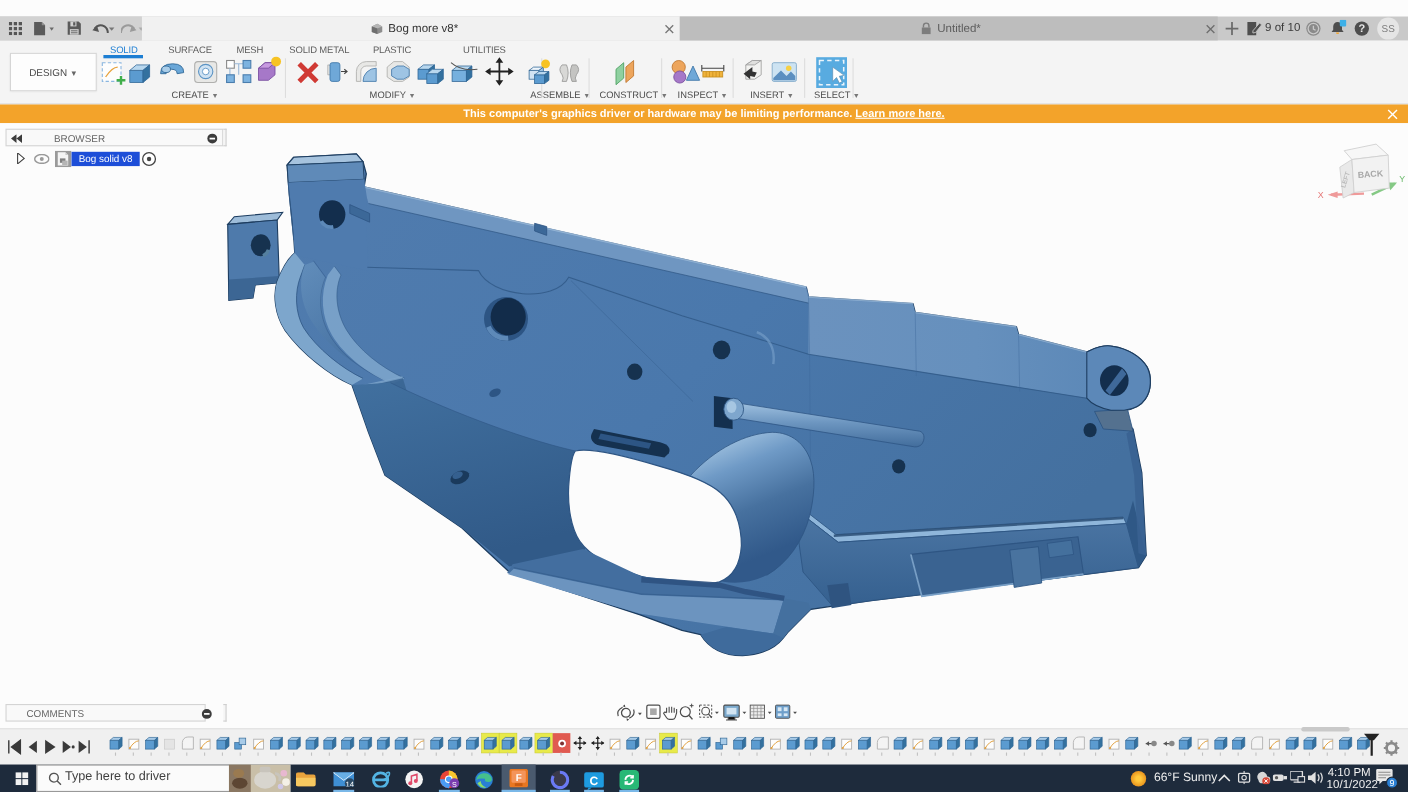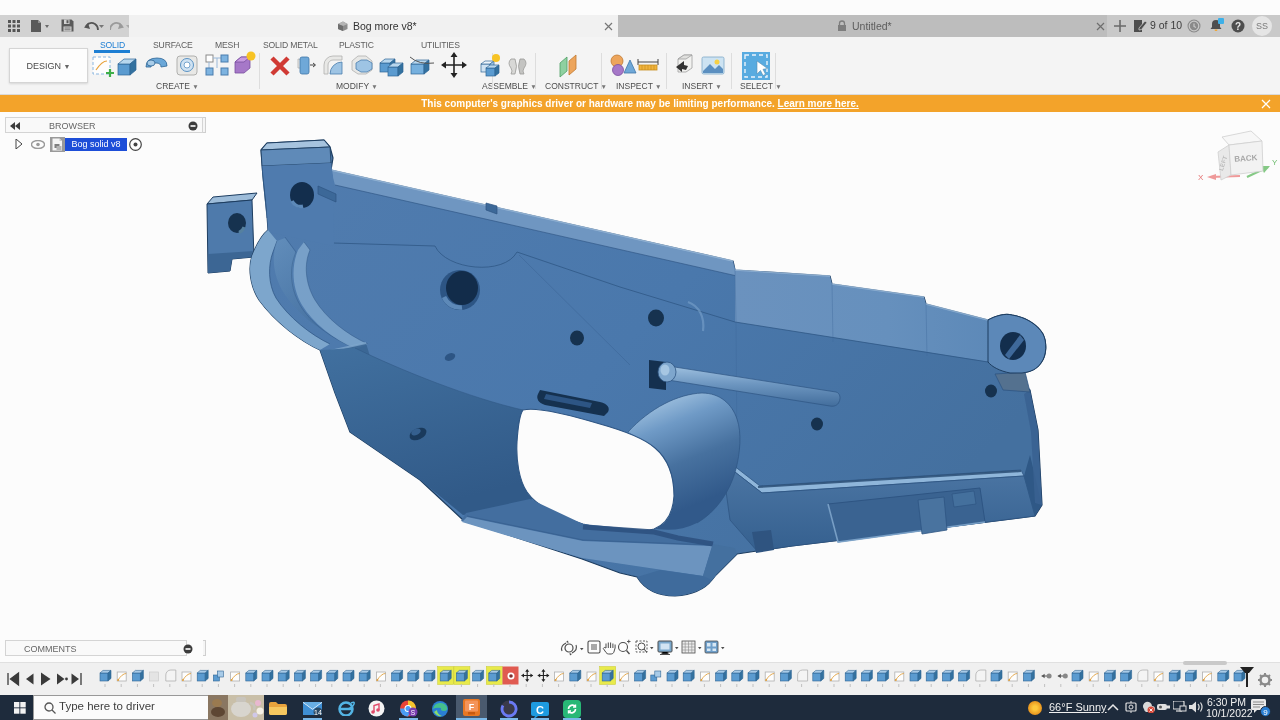--- a/index.html
+++ b/index.html
@@ -765,21 +765,21 @@
       <div class="abs" style="left:303px;top:23px;width:19px;height:2px;background:#7ab8e8;"></div>
       <svg class="abs" style="left:1027px;top:5px" width="16" height="16">
         <defs>
           <radialGradient id="sun">
             <stop offset="0.3" stop-color="#ffc83c"></stop>
             <stop offset="1" stop-color="#e8941e"></stop>
           </radialGradient>
         </defs>
         <circle cx="8" cy="8" r="7" fill="url(#sun)"></circle>
       </svg>
-      <span class="abs" style="left:1049px;top:6px;font-size:11px;color:#f0f0f0;text-decoration:underline;">66°F Sunny</span>
+      <span class="abs" style="left:1049px;top:6px;font-size:11px;color:#f0f0f0;">66°F Sunny</span>
       <svg class="abs" style="left:1107px;top:8px" width="12" height="8">
         <path d="M1 7 L6 2 L11 7" fill="none" stroke="#e8e8e8" stroke-width="1.5"></path>
       </svg>
       <svg class="abs" style="left:1125px;top:6px" width="13" height="12">
         <rect x="1" y="2" width="10" height="8" rx="1" fill="none" stroke="#e0e0e0" stroke-width="1.2"></rect>
         <circle cx="6" cy="6" r="2" fill="none" stroke="#e0e0e0" stroke-width="1"></circle>
         <path d="M6 0 v2 M6 10 v2" stroke="#e0e0e0" stroke-width="1"></path>
       </svg>
       <svg class="abs" style="left:1141px;top:6px" width="14" height="12">
         <path d="M3 8 a4.5 4.5 0 1 1 8 -3 a3 3 0 0 1 0 6 h-6 a3.5 3.5 0 0 1 -2 -3 Z" fill="#d8d8d8"></path>
@@ -793,21 +793,21 @@
       </svg>
       <svg class="abs" style="left:1173px;top:6px" width="14" height="11">
         <rect x="0" y="0" width="11" height="8" rx="1" fill="none" stroke="#e0e0e0" stroke-width="1.2"></rect>
         <path d="M3 10 h6" stroke="#e0e0e0" stroke-width="1.2"></path>
         <rect x="7" y="5" width="6" height="5" fill="#1e2b3c" stroke="#e0e0e0" stroke-width="1"></rect>
       </svg>
       <svg class="abs" style="left:1189px;top:6px" width="14" height="12">
         <path d="M0 4 h3 l4 -3.5 v11 L3 8 H0 Z" fill="#e0e0e0"></path>
         <path d="M9 3 a5 5 0 0 1 0 6 M11.5 1.5 a8 8 0 0 1 0 9" fill="none" stroke="#e0e0e0" stroke-width="1.2"></path>
       </svg>
-      <span class="abs" style="left:1207px;top:1px;font-size:10.5px;color:#f0f0f0;">6:30 PM</span>
+      <span class="abs" style="left:1207px;top:1px;font-size:10.5px;color:#f0f0f0;">4:10 PM</span>
       <span class="abs" style="left:1206px;top:12px;font-size:10.5px;color:#f0f0f0;">10/1/2022</span>
       <svg class="abs" style="left:1251px;top:4px" width="20" height="18">
         <rect x="0" y="0" width="15" height="11" rx="1.5" fill="#e8e8e8"></rect>
         <path d="M2 3 h11 M2 5.5 h11 M2 8 h7" stroke="#8a8a8a" stroke-width="1"></path>
         <path d="M3 11 l0 3 l3 -3 Z" fill="#e8e8e8"></path>
         <circle cx="14.5" cy="12.5" r="5" fill="#2a7fd4" stroke="#1e2b3c" stroke-width="1"></circle>
         <text x="14.5" y="15.5" font-size="8" fill="#fff" text-anchor="middle" font-family="Liberation Sans">9</text>
       </svg>
     </div>
   </div>

